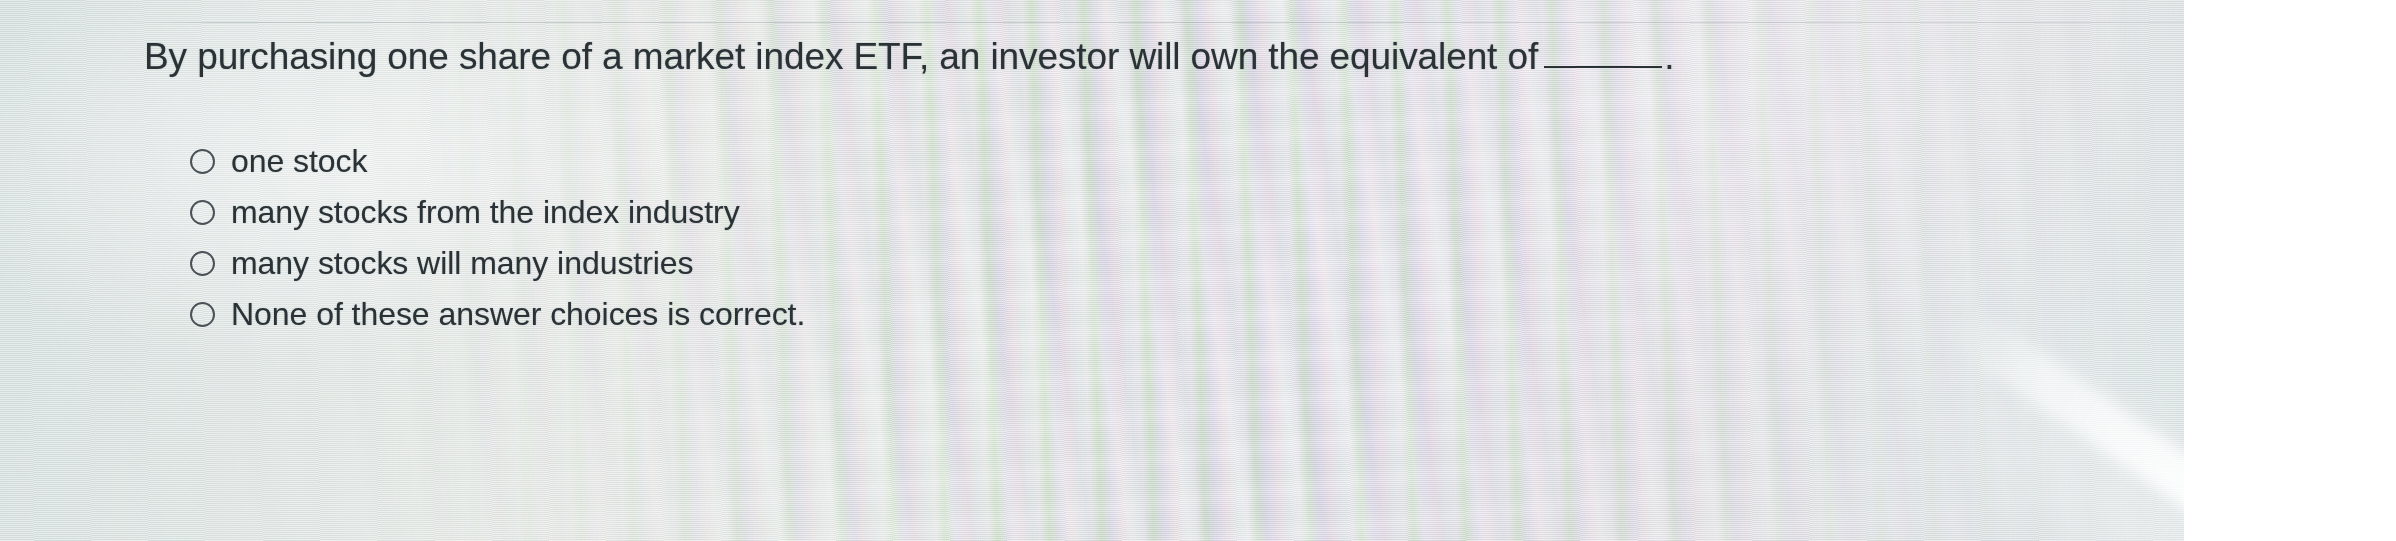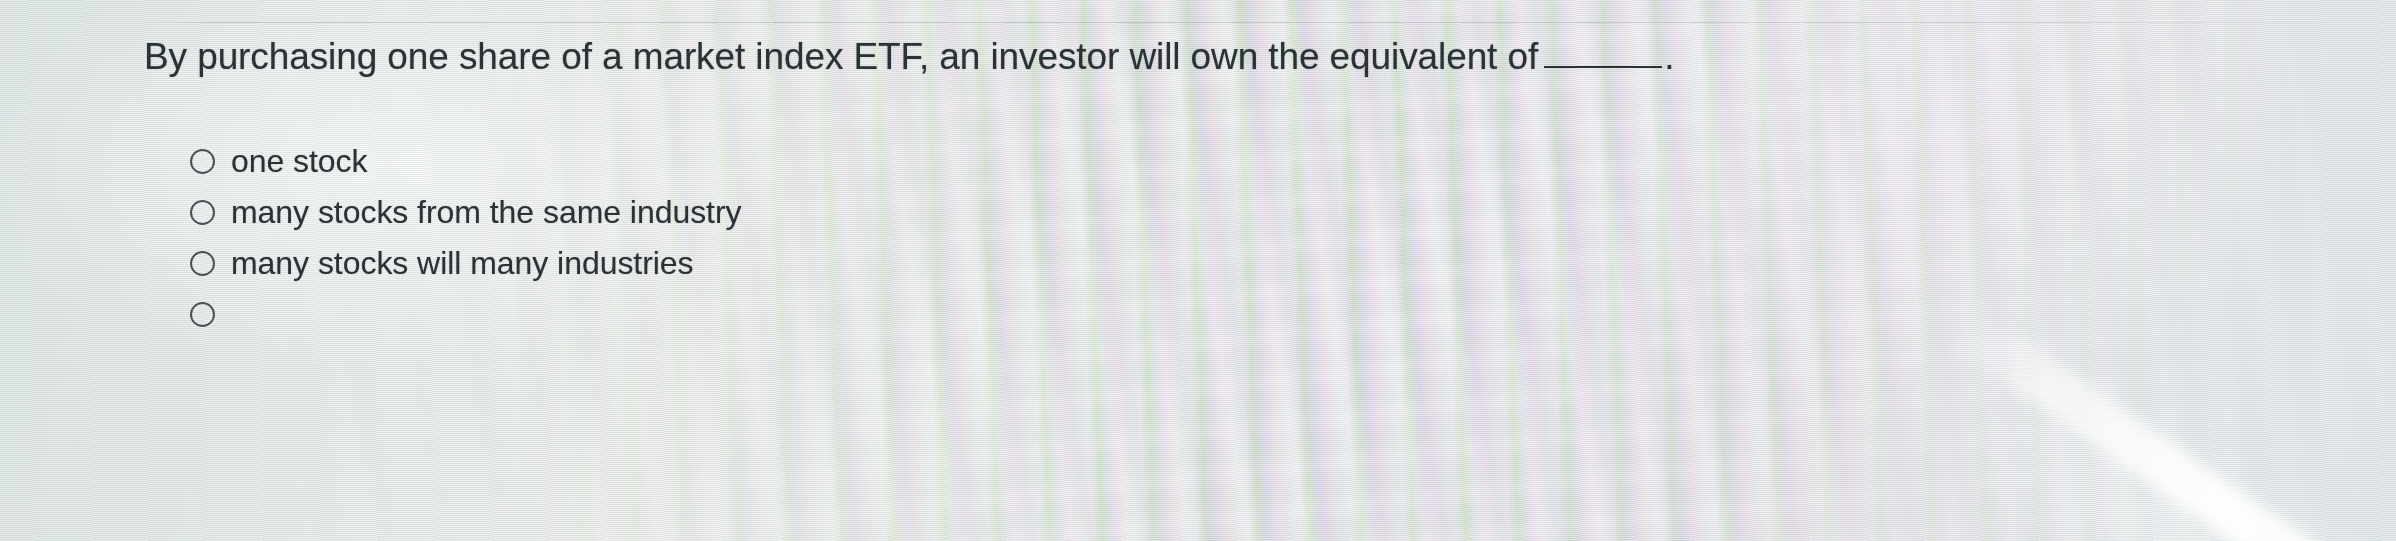--- a/index.html
+++ b/index.html
@@ -4,21 +4,21 @@
 <title>Multiple Choice Question Screenshot</title>
 <style>
   html, body {
     margin: 0;
     padding: 0;
     background: #ffffff;
   }
 
   #screen {
     position: relative;
-    width: 2396px;
+    width: 2184px;
     height: 541px;
     overflow: hidden;
     font-family: "Liberation Sans", sans-serif;
     
     background: #d946ef;
   }
 
   
 
   
@@ -261,30 +261,31 @@
 
     <div class="options">
 
       <div class="option-row">
         <span class="radio"></span>
         <span class="option-label">one stock</span>
       </div>
 
       <div class="option-row">
         <span class="radio"></span>
-        <span class="option-label">many stocks from the same industry</span>
+        <span class="option-label">many stocks from the index industry</span>
       </div>
 
       <div class="option-row">
         <span class="radio"></span>
         <span class="option-label">many stocks will many industries</span>
       </div>
 
       <div class="option-row">
         <span class="radio"></span>
+        <span class="option-label">None of these answer choices is correct.</span>
       </div>
 
     </div>
   </div>
 
   <div class="layer-glare-soft"></div>
   <div class="layer-glare"></div>
 
 </div>
 

